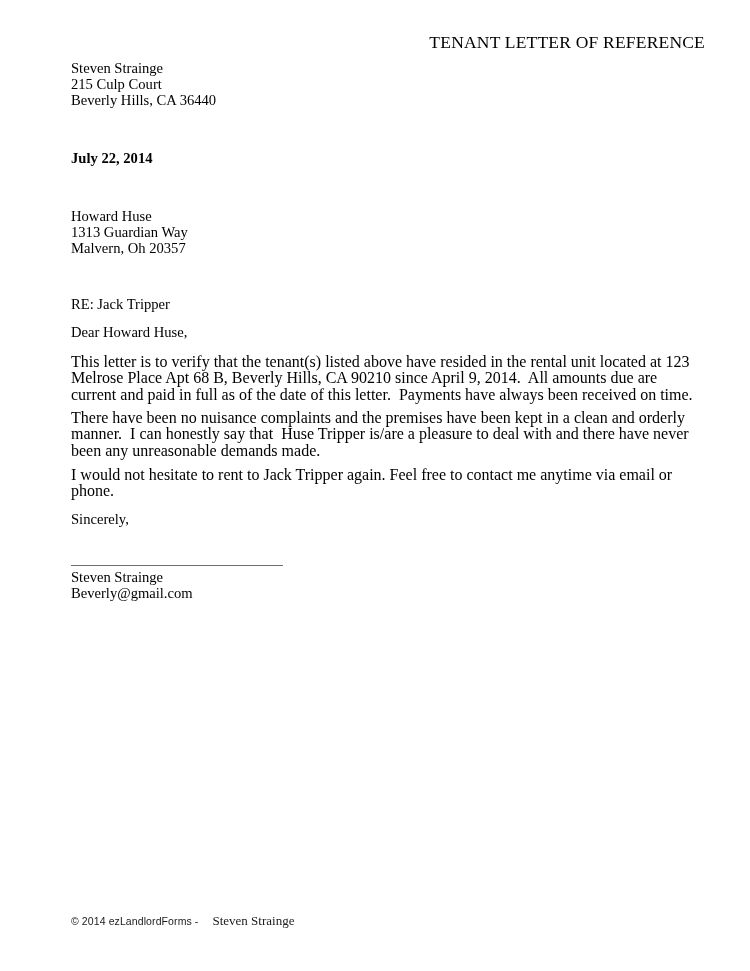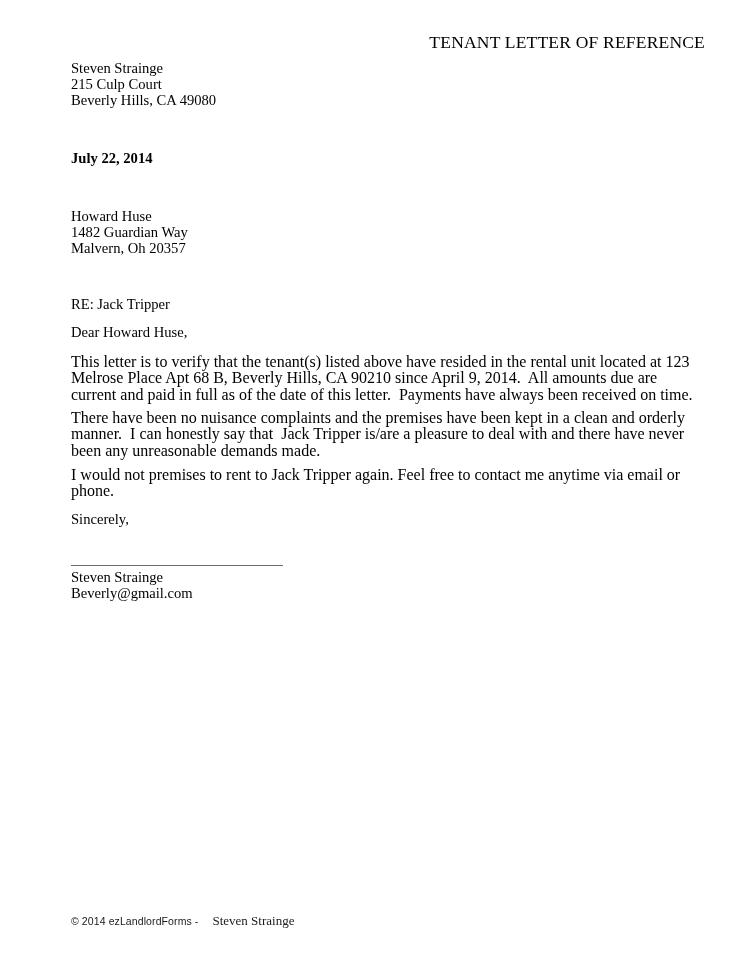--- a/index.html
+++ b/index.html
@@ -111,46 +111,46 @@
 </head>
 <body>
 
 <div class="page">
 
   <div class="doc-title">TENANT LETTER OF REFERENCE</div>
 
   <div class="block sender-block">
     <span class="line">Steven Strainge</span>
     <span class="line">215 Culp Court</span>
-    <span class="line">Beverly Hills, CA 49080</span>
+    <span class="line">Beverly Hills, CA 36440</span>
   </div>
 
   <div class="block date-block">
     <span class="line">July 22, 2014</span>
   </div>
 
   <div class="block recipient-block">
     <span class="line">Howard Huse</span>
-    <span class="line">1482 Guardian Way</span>
+    <span class="line">1313 Guardian Way</span>
     <span class="line">Malvern, Oh 20357</span>
   </div>
 
   <div class="block re-block">
     <span class="line">RE: Jack Tripper</span>
   </div>
 
   <div class="block salutation-block">
     <span class="line">Dear Howard Huse,</span>
   </div>
 
   <div class="para para-1">This letter is to verify that the tenant(s) listed above have resided in the rental unit located at 123 Melrose Place Apt 68 B, Beverly Hills, CA 90210 since April 9, 2014.  All amounts due are current and paid in full as of the date of this letter.  Payments have always been received on time.</div>
 
-  <div class="para para-2">There have been no nuisance complaints and the premises have been kept in a clean and orderly manner.  I can honestly say that  Jack Tripper is/are a pleasure to deal with and there have never been any unreasonable demands made.</div>
+  <div class="para para-2">There have been no nuisance complaints and the premises have been kept in a clean and orderly manner.  I can honestly say that  Huse Tripper is/are a pleasure to deal with and there have never been any unreasonable demands made.</div>
 
-  <div class="para para-3">I would not premises to rent to Jack Tripper again. Feel free to contact me anytime via email or phone.</div>
+  <div class="para para-3">I would not hesitate to rent to Jack Tripper again. Feel free to contact me anytime via email or phone.</div>
 
   <div class="block closing-block">
     <span class="line">Sincerely,</span>
   </div>
 
   <div class="signature-rule"></div>
 
   <div class="block signature-block">
     <span class="line">Steven Strainge</span>
     <span class="line">Beverly@gmail.com</span>

